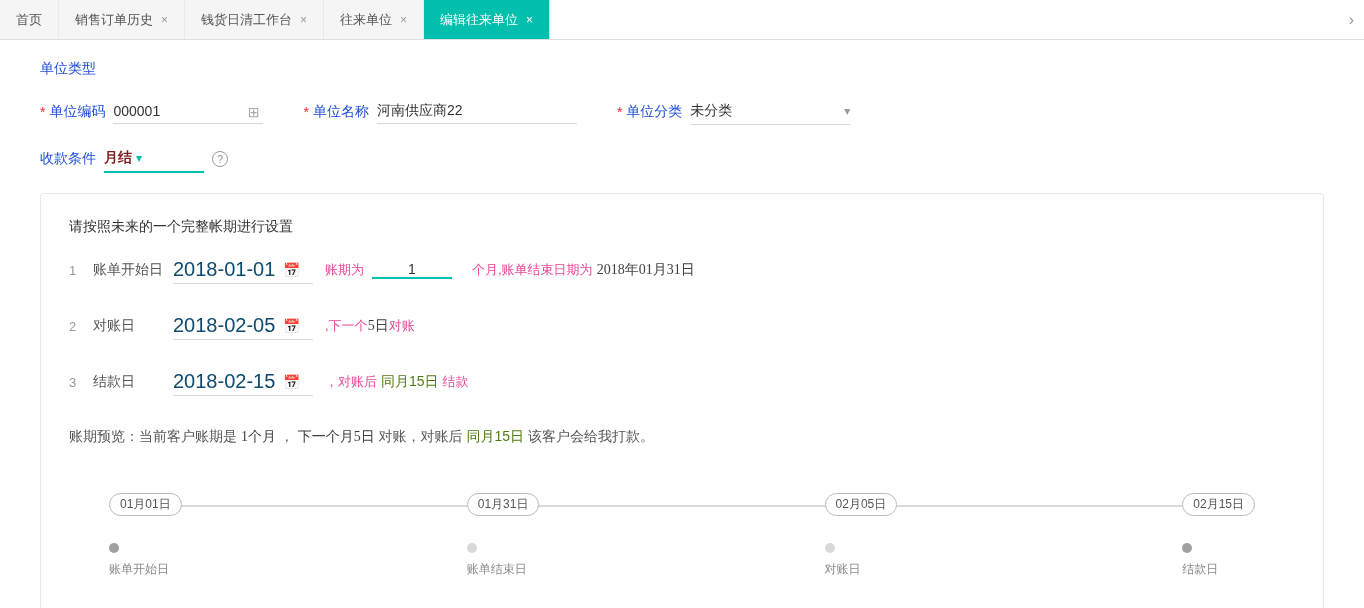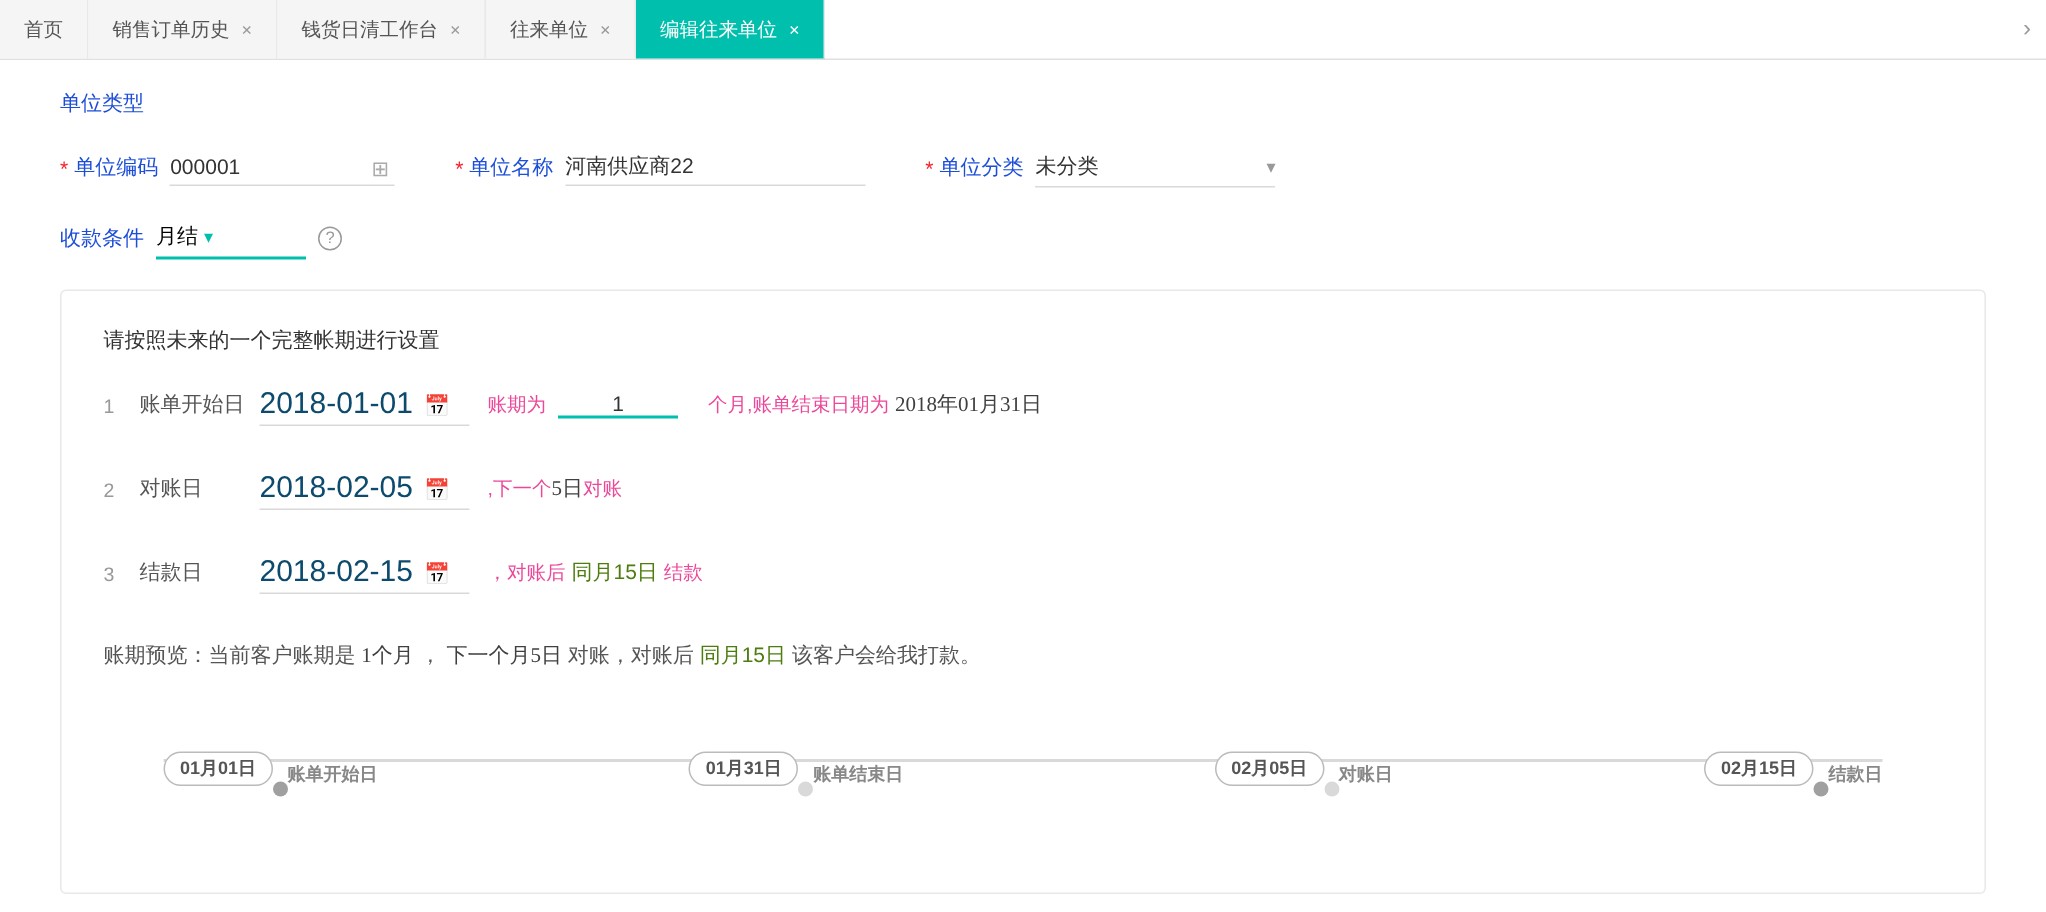--- a/index.html
+++ b/index.html
@@ -151,22 +151,22 @@
     .payment-select-wrap {
       display: flex;
       align-items: center;
       border-bottom: 2px solid #00bfad;
       padding: 4px 0;
       min-width: 120px;
       position: relative;
       cursor: pointer;
     }
     .payment-value {
-      color: #000000;
-      font-weight: 400;
+      color: #7f1d1d;
+      font-weight: 700;
     }
     .payment-arrow {
       color: #00bfad;
       font-size: 12px;
       margin-left: 4px;
     }
     .help-icon {
       width: 16px;
       height: 16px;
       border-radius: 50%;
@@ -272,24 +272,22 @@
     }
     .timeline-nodes {
       display: flex;
       justify-content: space-between;
       align-items: flex-start;
       position: relative;
       padding: 0 40px;
     }
     .timeline-node {
       display: flex;
-      flex-direction: row;
-      align-items: center;
-      position: relative;
-      font-weight: bold;
+      flex-direction: column;
+      position: relative;
     }
     .node-dot {
       width: 10px;
       height: 10px;
       border-radius: 50%;
       background: #d9d9d9;
       z-index: 1;
       margin-top: 27px;
     }
     .node-dot.start { background: #a0a0a0; }

